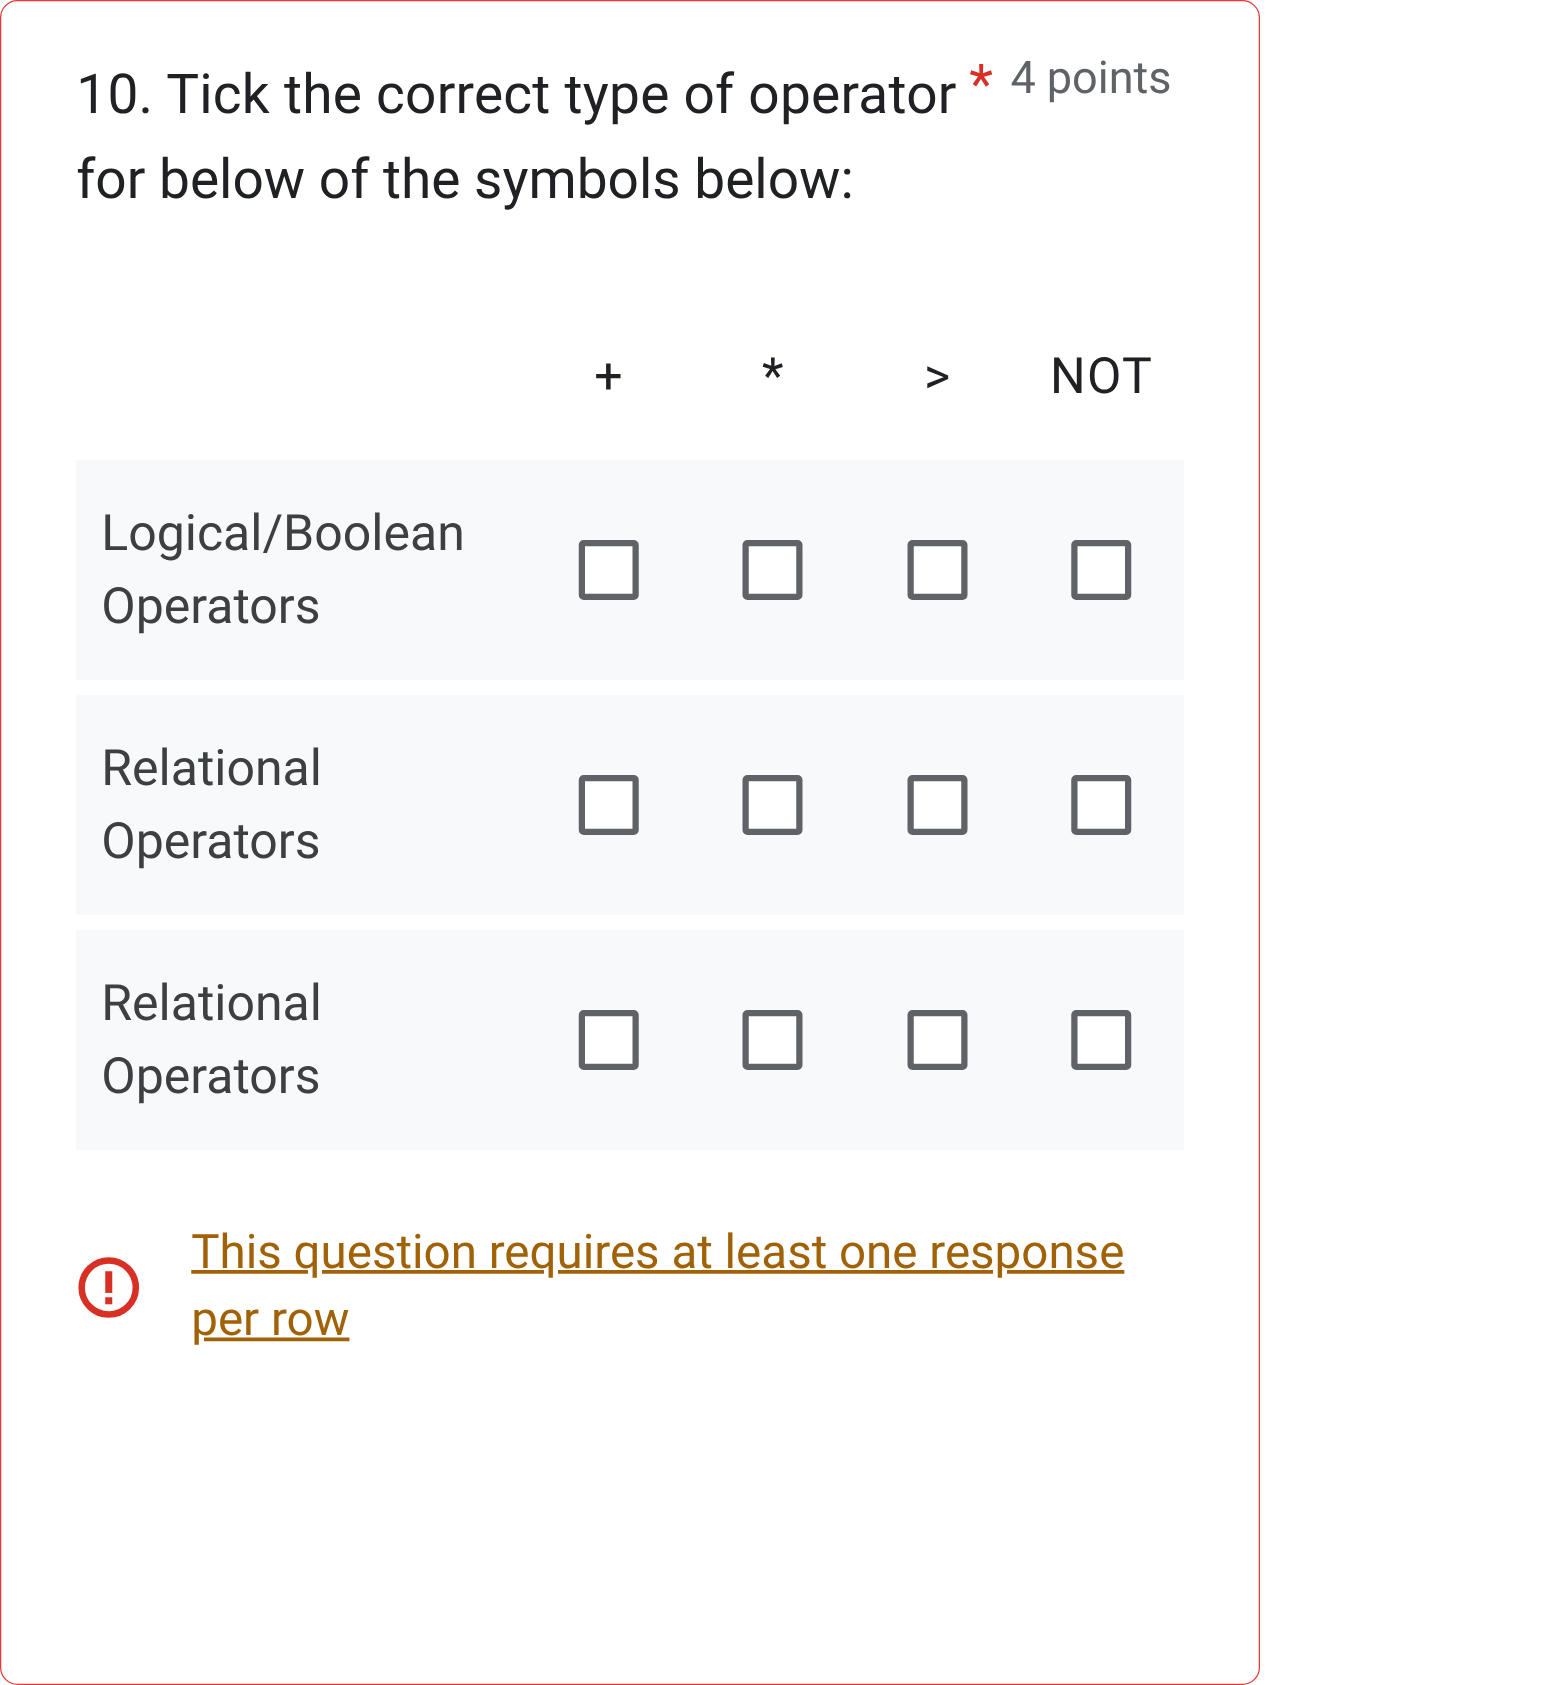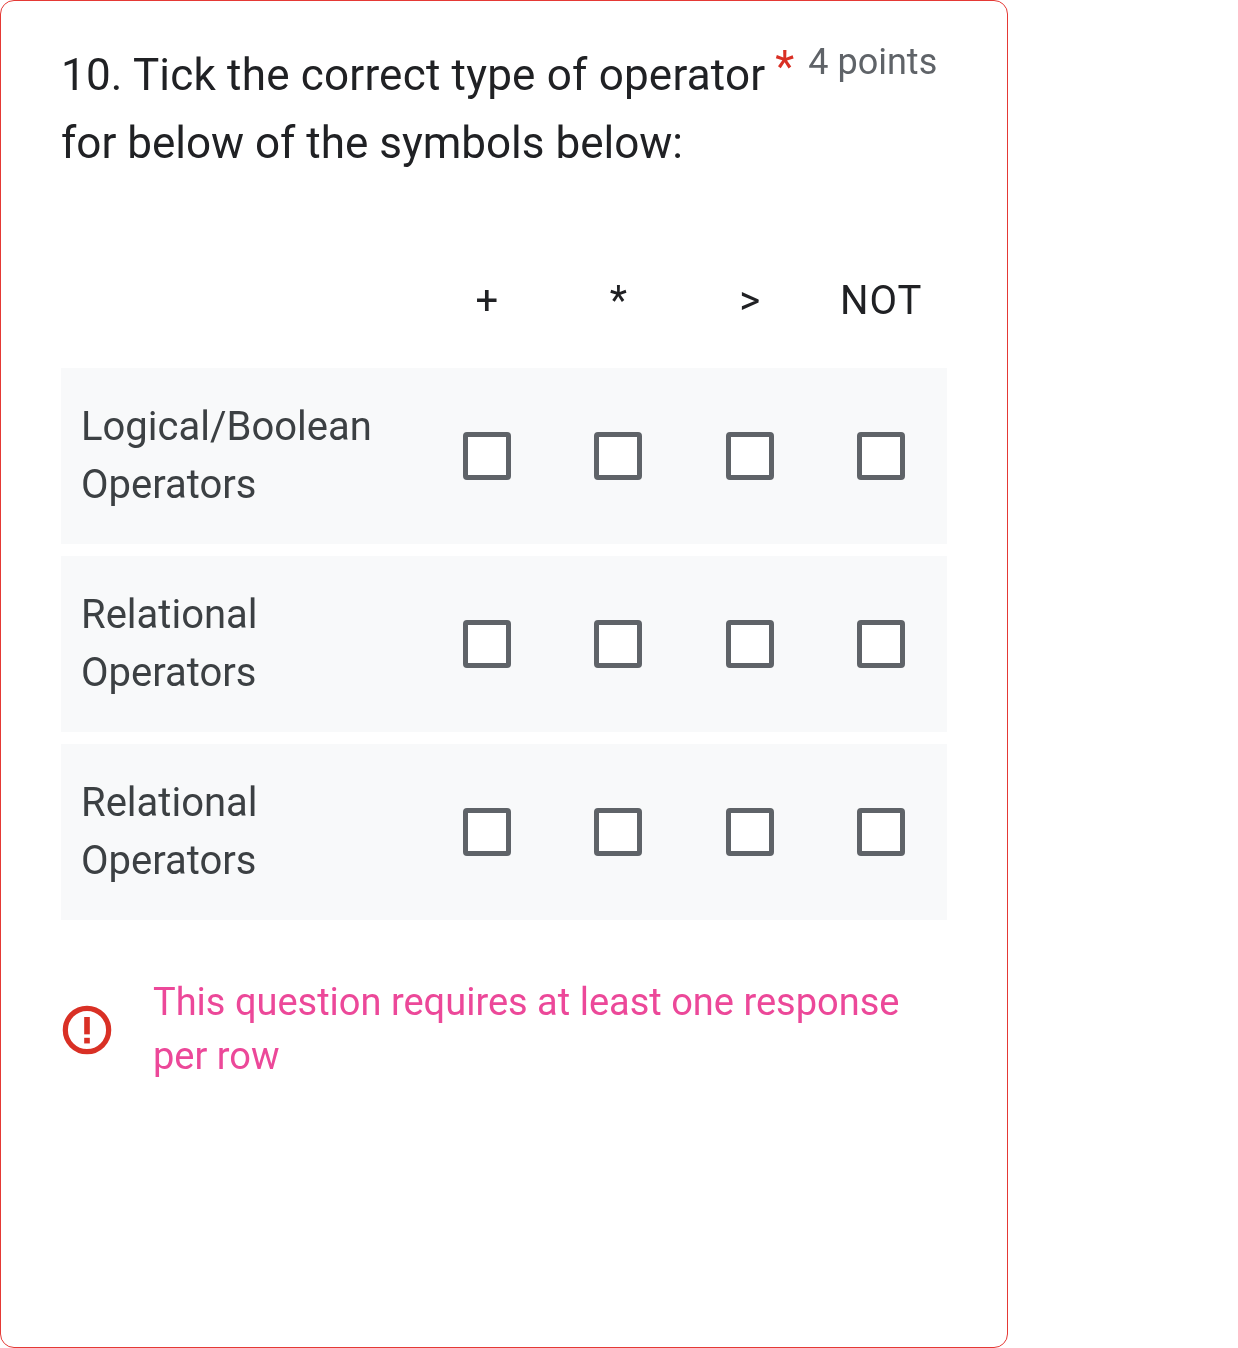--- a/index.html
+++ b/index.html
@@ -120,23 +120,24 @@
   .error-icon {
     width: 52px;
     height: 52px;
     flex: 0 0 52px;
     display: flex;
     align-items: center;
     justify-content: center;
   }
   .error-icon svg { display: block; }
   .error-text {
-    color: #ec4899;
+    color: #a16207;
     font-size: 38px;
     line-height: 1.4;
+    text-decoration: underline;
   }
 </style>
 </head>
 <body>
 
 <div class="card">
 
   <div class="question-header">
     <span class="question-text">10. Tick the correct type of operator</span>
     <span class="required-star">*</span>

